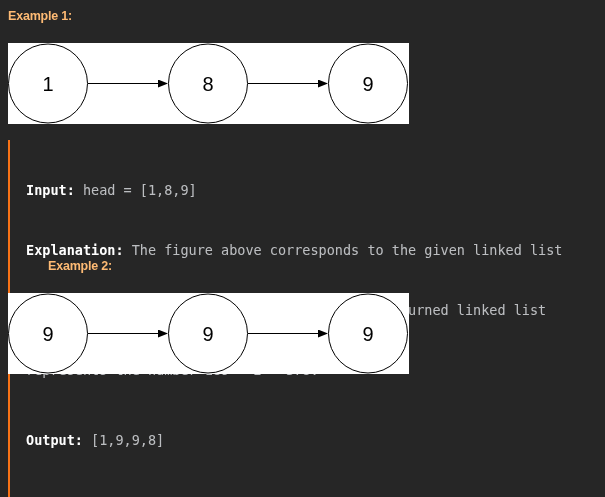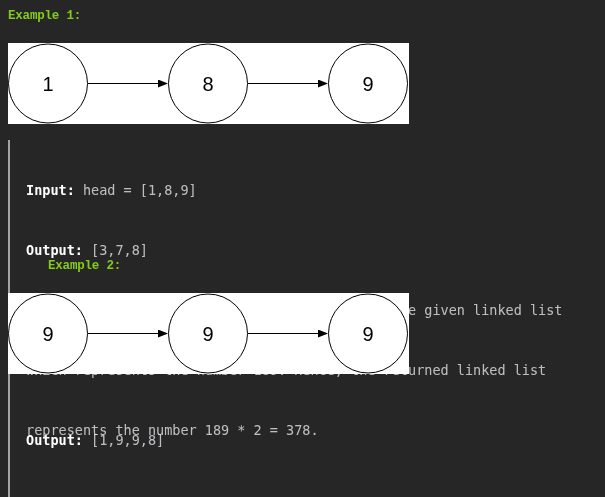--- a/index.html
+++ b/index.html
@@ -10,24 +10,24 @@
     body {
       width: 605px;
       height: 497px;
       overflow: hidden;
       position: relative;
       font-family: "DejaVu Sans", sans-serif;
     }
     .example-title {
       position: absolute;
       left: 8px;
-      font-family: Liberation Mono, monospace;
+      font-family: Liberation Sans, sans-serif;
       font-weight: bold;
       font-size: 12.5px;
-      color: #84cc16;
+      color: #fdba74;
       letter-spacing: -0.2px;
     }
     .diagram {
       position: absolute;
       left: 8px;
       width: 401px;
       height: 81px;
       background: #ffffff;
     }
     .diagram svg {
@@ -35,21 +35,21 @@
     }
     .node-text {
       font-family: "Liberation Sans", sans-serif;
       font-size: 20px;
       fill: #000000;
     }
     .block {
       position: absolute;
       left: 8px;
       width: 597px;
-      border-left: 2px solid #a3a3a3;
+      border-left: 2px solid #f97316;
       padding-left: 16px;
       box-sizing: border-box;
       font-family: "DejaVu Sans Mono", monospace;
       font-size: 13.5px;
       line-height: 20px;
       color: rgba(239, 241, 246, 0.75);
       white-space: pre;
     }
     .block .line {
       height: 20px;
@@ -83,21 +83,20 @@
     <line x1="240" y1="40.5" x2="319" y2="40.5" stroke="#000" stroke-width="1" marker-end="url(#arrowhead1)"></line>
     <g>
       <circle cx="360" cy="40.5" r="39.5" fill="#fff" stroke="#000" stroke-width="1"></circle>
       <text class="node-text" x="360" y="47.5" text-anchor="middle">9</text>
     </g>
   </svg>
 </div>
 
 <div class="block" style="top:140px;">
   <div class="line"><span class="lbl">Input:</span><span> head = [1,8,9]</span></div>
-  <div class="line"><span class="lbl">Output:</span><span> [3,7,8]</span></div>
   <div class="line"><span class="lbl">Explanation:</span><span> The figure above corresponds to the given linked list</span></div>
   <div class="line">which represents the number 189. Hence, the returned linked list</div>
   <div class="line">represents the number 189 * 2 = 378.</div>
 </div>
 
 <div class="example-title" style="top:259px;padding-left:40px;">Example 2:</div>
 
 <div class="diagram" style="top:293px;">
   <svg width="401" height="81" viewBox="0 0 401 81">
     <defs>

